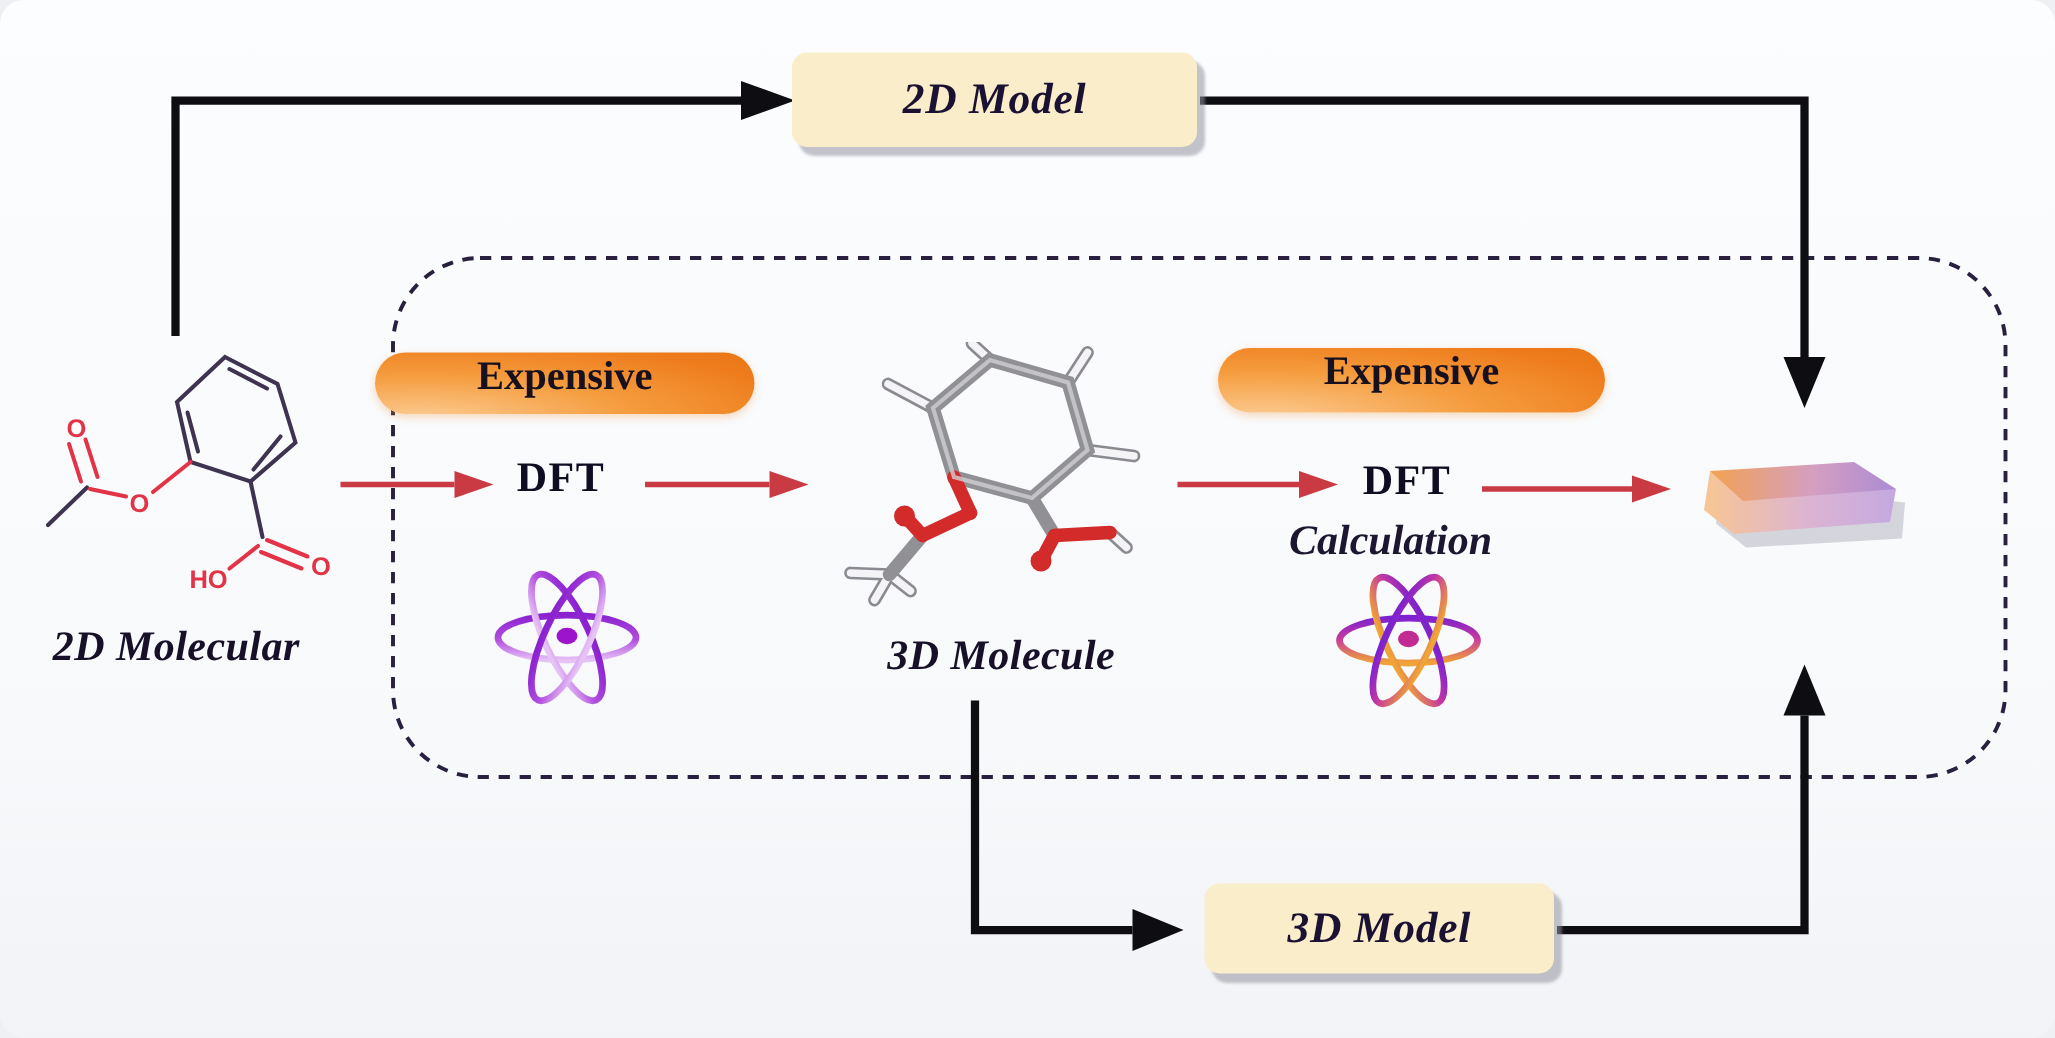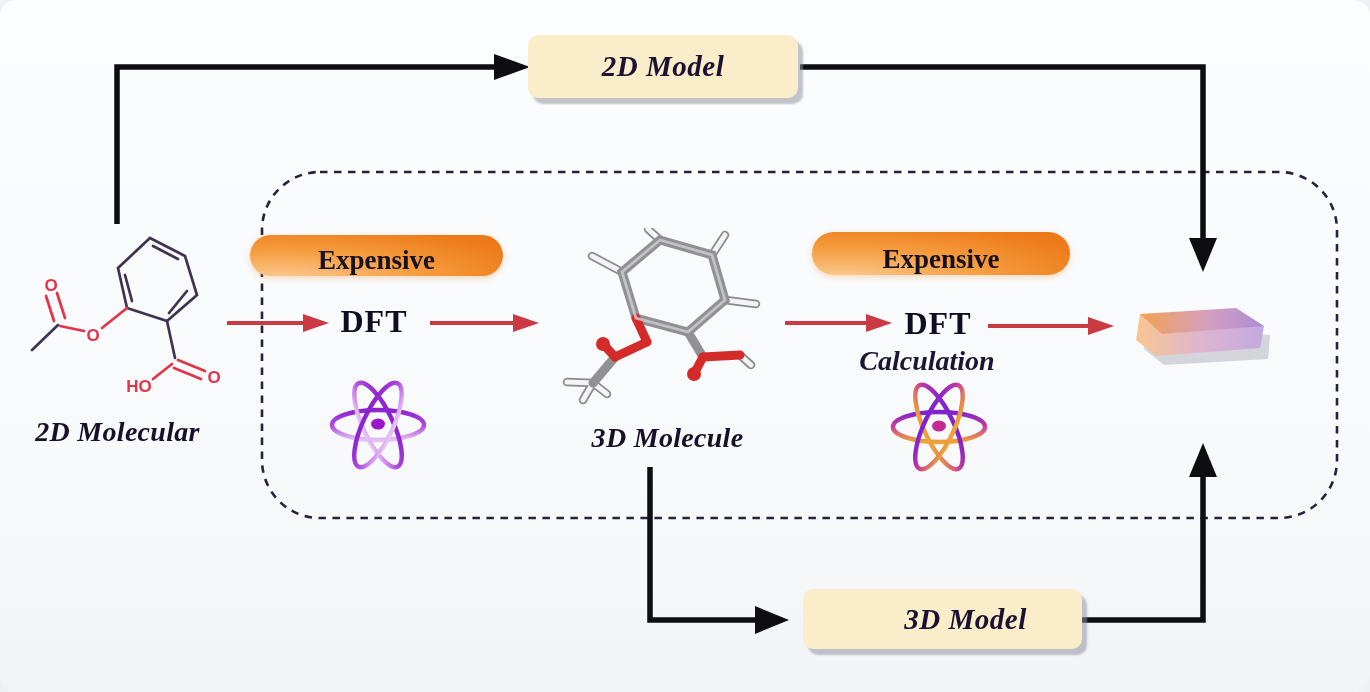--- a/index.html
+++ b/index.html
@@ -15,26 +15,26 @@
     background:#faedca;
     border-radius:10px;
     box-shadow:5px 6px 2px rgba(148,148,158,.55);
     display:flex;align-items:center;justify-content:center;
     font-weight:bold;font-style:italic;font-size:29px;color:#1b1233;
     letter-spacing:.5px;
   }
   .pill{
     border-radius:22px;
     background:radial-gradient(130% 160% at 12% 105%, #fbca90 0%, #f59d3f 42%, #ee7c1c 78%, #ea7514 100%);
-    display:flex;align-items:flex-end;justify-content:center;
+    display:flex;align-items:flex-start;justify-content:center;
     font-weight:bold;font-size:27px;color:#16101f;
     box-shadow:0 2px 6px rgba(240,150,60,.35);
   }
   .dft-title{
-    font-weight:bold;font-size:32px;color:#100c22;text-align:center;letter-spacing:1px;
+    font-weight:bold;font-size:28px;color:#100c22;text-align:center;letter-spacing:1px;
   }
   .dft-sub{
     font-weight:bold;font-style:italic;font-size:28px;color:#1d1630;text-align:center;
   }
   .fig-label{
     font-weight:bold;font-style:italic;font-size:28px;color:#171028;text-align:center;
     letter-spacing:.3px;
   }
 </style>
 </head>
@@ -81,21 +81,21 @@
     <g stroke="#c93a42" stroke-width="3.8">
       <line x1="988" y1="326" x2="1088" y2="326"></line>
       <path d="M1088,317 L1114,326 L1088,335 Z" fill="#c93a42" stroke="none"></path>
     </g>
   </svg>
 
   <div class="abs model-box" style="left:528px;top:35px;width:270px;height:63px;">
     <span>2D Model</span>
   </div>
 
-  <div class="abs model-box" style="left:803px;top:589px;width:233px;height:60px;padding-left:46px;">
+  <div class="abs model-box" style="left:803px;top:589px;width:233px;height:60px;">
     <span>3D Model</span>
   </div>
 
   <div class="abs pill" style="left:250px;top:235px;width:253px;height:41px;">
     <span>Expensive</span>
   </div>
 
   <div class="abs pill" style="left:812px;top:232px;width:258px;height:43px;">
     <span>Expensive</span>
   </div>

